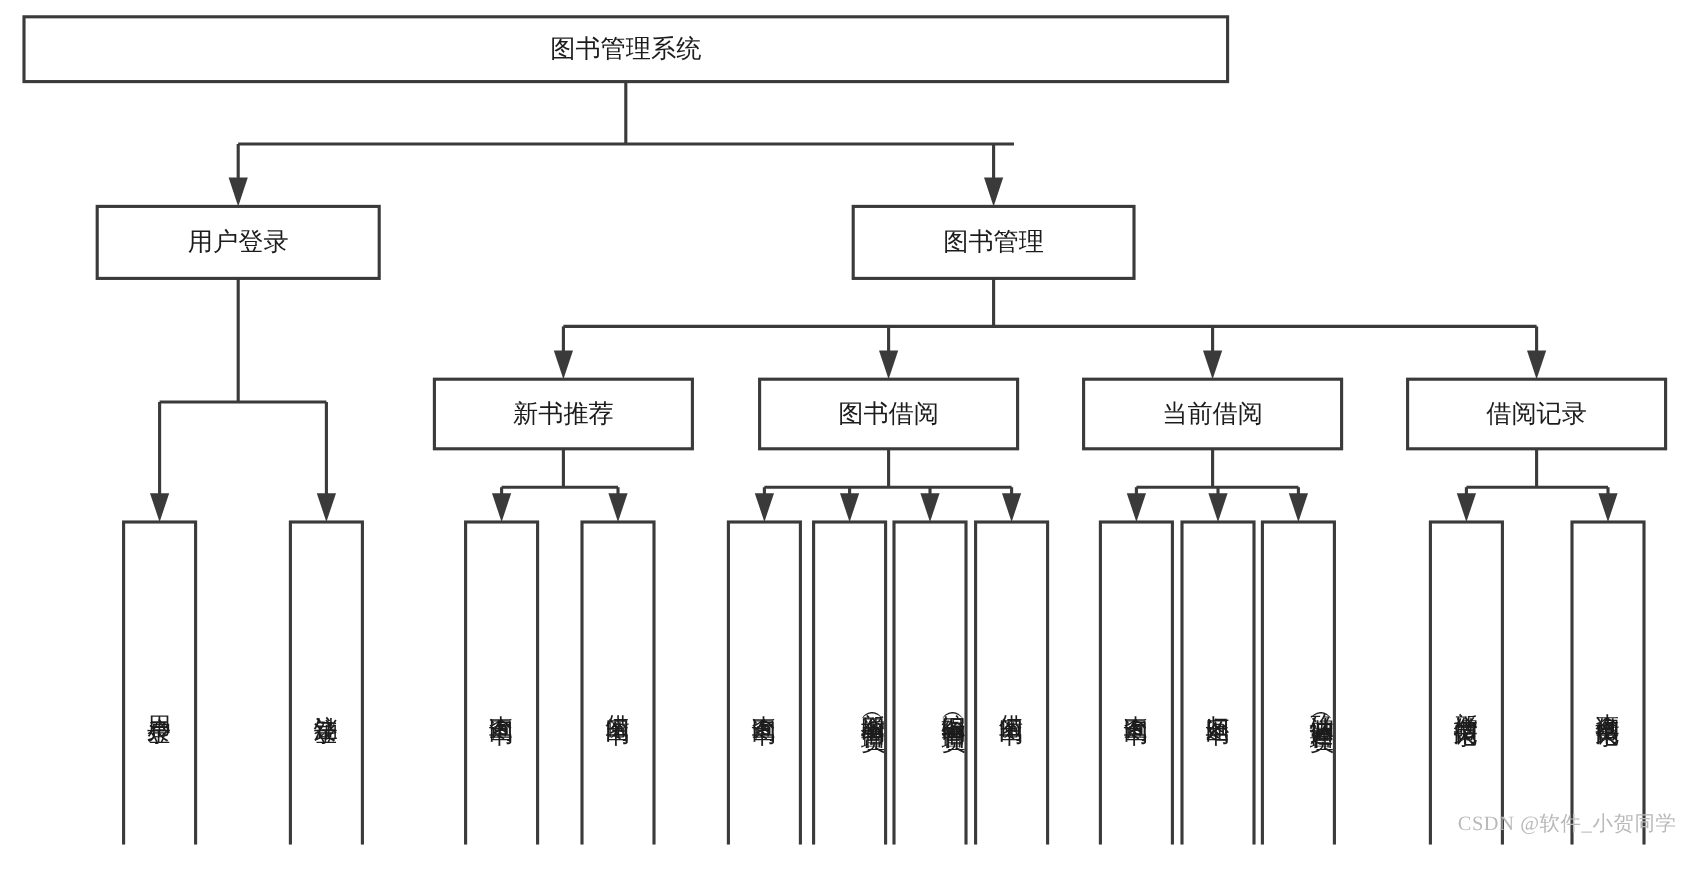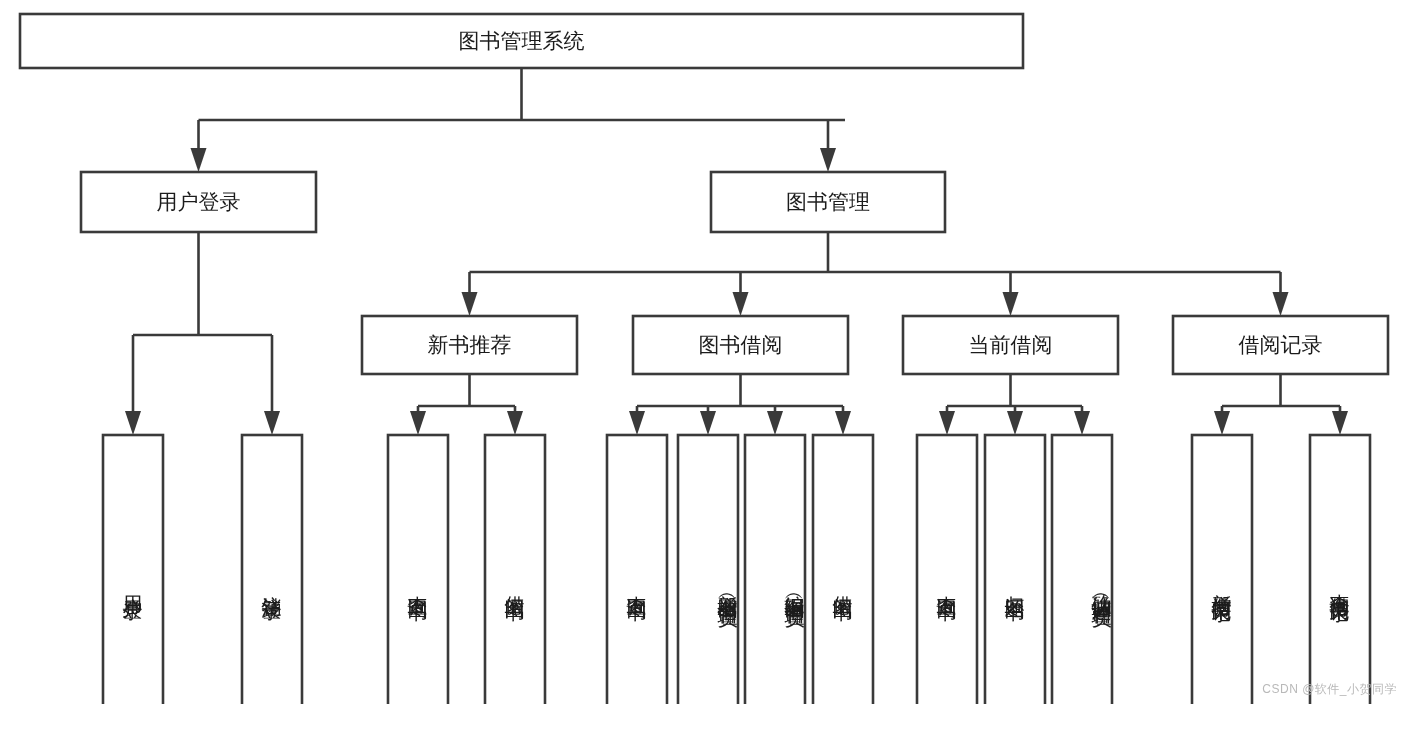--- a/index.html
+++ b/index.html
@@ -56,22 +56,22 @@
     text-orientation: upright;
     letter-spacing: 2px;
     line-height: 1;
     white-space: nowrap;
     pointer-events: none;
   }
   .watermark {
     position: absolute;
     right: 8px;
     bottom: 6px;
-    font-family: Liberation Sans, sans-serif;
-    font-size: 12px;
+    font-family: Liberation Serif, serif;
+    font-size: 17px;
     color: #b9b9b9;
     white-space: nowrap;
     letter-spacing: 0.5px;
   }
 </style>
 </head>
 <body>
 
 <div id="stage">
 

